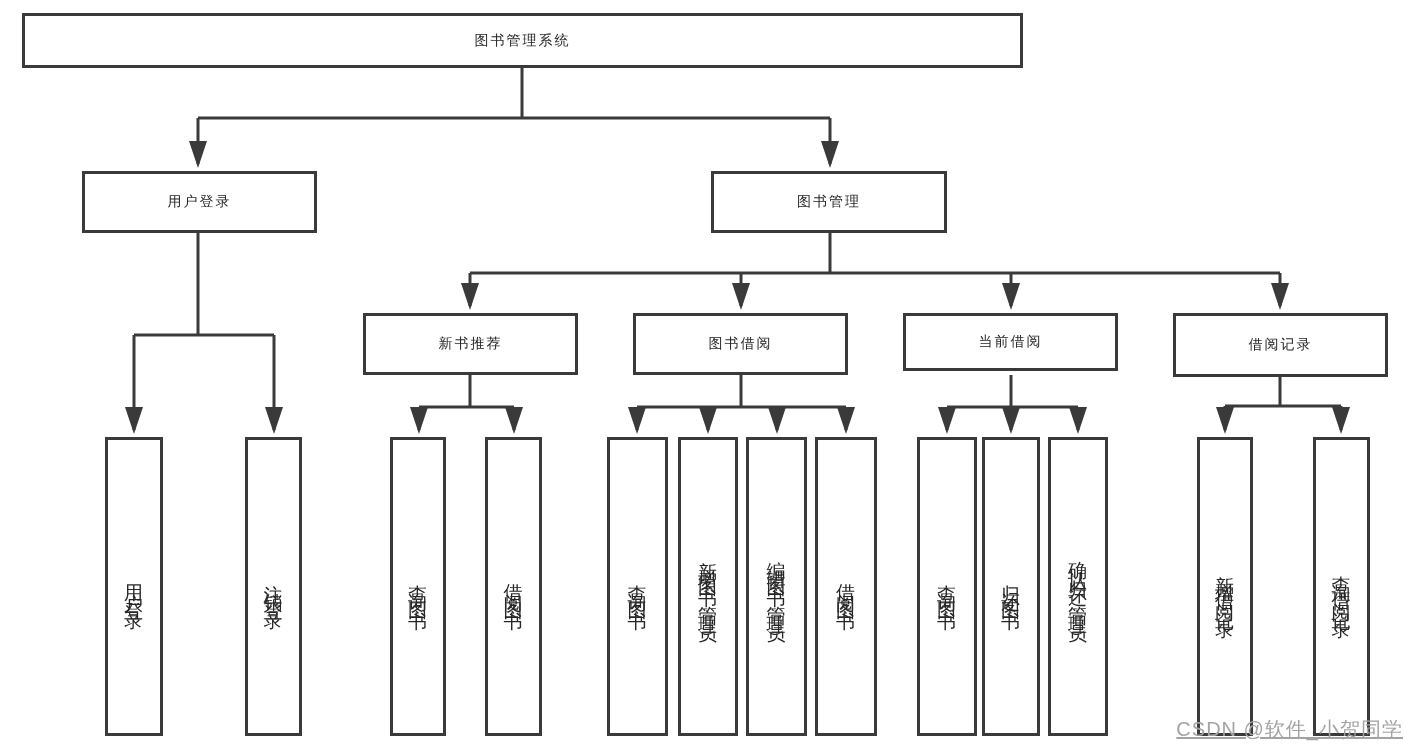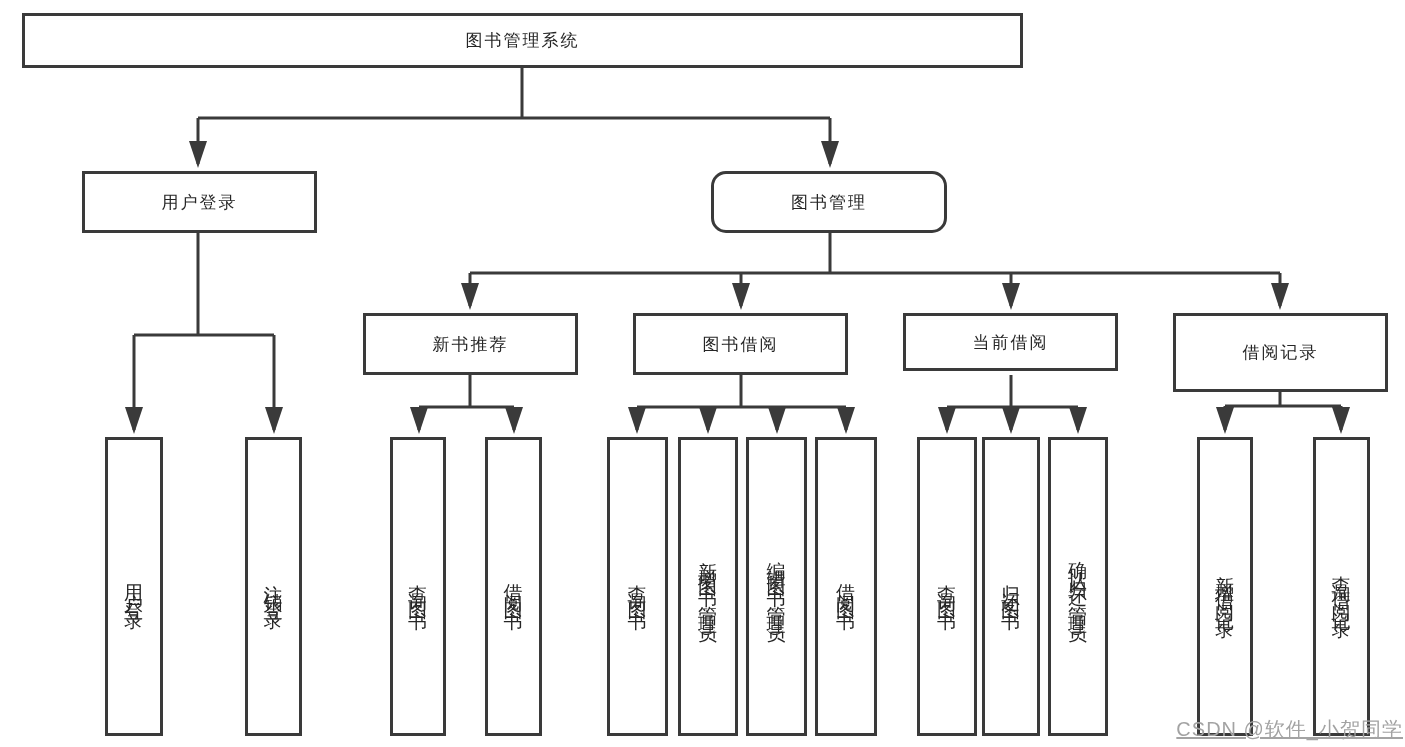--- a/index.html
+++ b/index.html
@@ -20,21 +20,21 @@
   .node {
     position: absolute;
     border: 3px solid #3a3a3a;
     background: #ffffff;
     display: flex;
     align-items: center;
     justify-content: center;
     color: #262626;
   }
   .hlabel {
-    font-size: 17px;
+    font-size: 14px;
     letter-spacing: 2px;
     white-space: nowrap;
   }
   .leaf { top: 437px; height: 299px; }
   .vlabel {
     writing-mode: vertical-rl;
     text-orientation: mixed;
     font-size: 19px;
     line-height: 1;
     letter-spacing: 9px;
@@ -98,34 +98,34 @@
     </g>
   </svg>
 
   <div class="node" style="left:22px; top:13px; width:1001px; height:55px;">
     <span class="hlabel">图书管理系统</span>
   </div>
 
   <div class="node" style="left:82px; top:171px; width:235px; height:62px;">
     <span class="hlabel">用户登录</span>
   </div>
-  <div class="node" style="left:711px; top:171px; width:236px; height:62px;border-radius:15px;">
+  <div class="node" style="left:711px; top:171px; width:236px; height:62px;">
     <span class="hlabel">图书管理</span>
   </div>
 
   <div class="node" style="left:633px; top:313px; width:215px; height:62px;">
     <span class="hlabel">图书借阅</span>
   </div>
   <div class="node" style="left:363px; top:313px; width:215px; height:62px;">
     <span class="hlabel">新书推荐</span>
   </div>
   <div class="node" style="left:903px; top:313px; width:215px; height:58px;">
     <span class="hlabel">当前借阅</span>
   </div>
-  <div class="node" style="left:1173px; top:313px; width:215px; height:79px;">
+  <div class="node" style="left:1173px; top:313px; width:215px; height:64px;">
     <span class="hlabel">借阅记录</span>
   </div>
 
   <div class="node leaf" style="left:105px; width:58px;">
     <span class="vlabel">用户登录</span>
   </div>
   <div class="node leaf" style="left:245px; width:57px;">
     <span class="vlabel">注销登录</span>
   </div>
   <div class="node leaf" style="left:390px; width:56px;">

